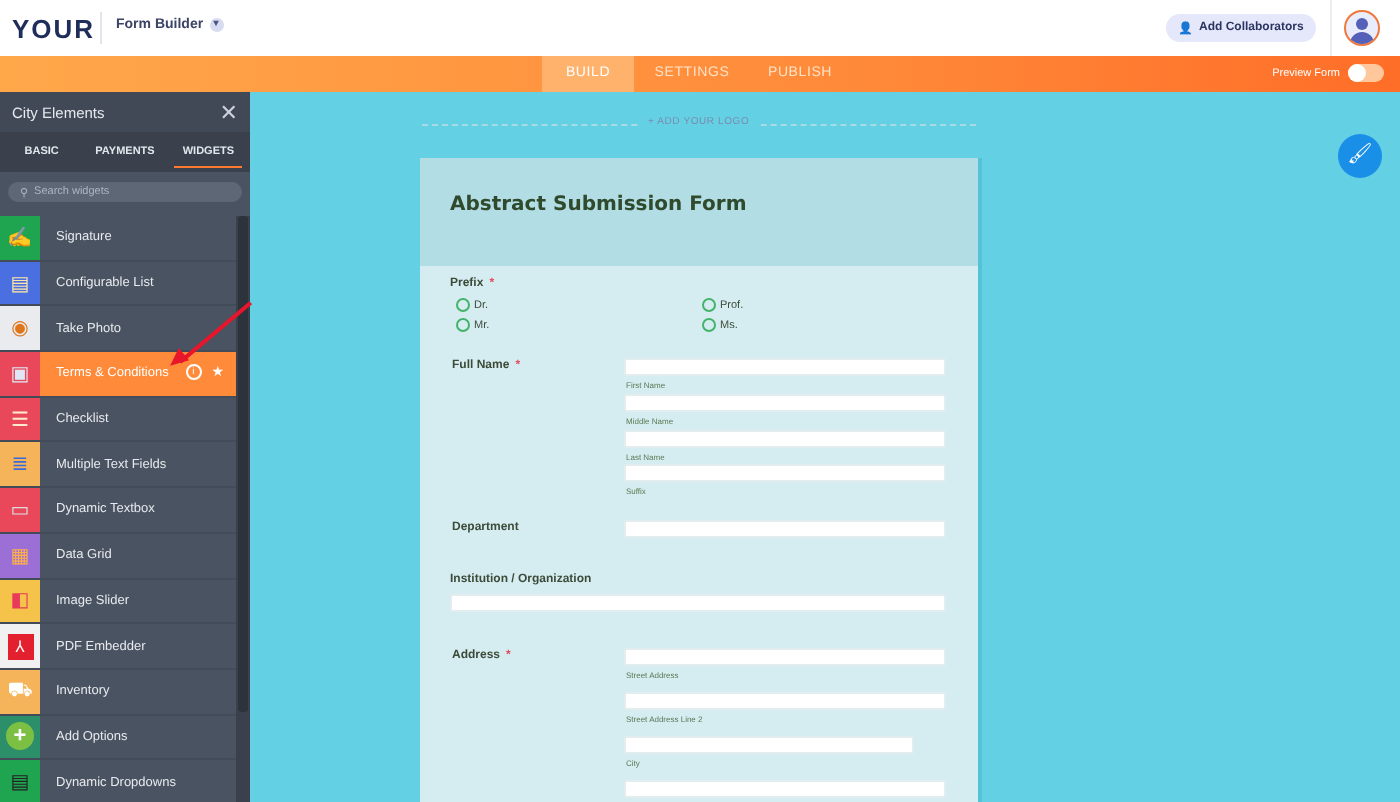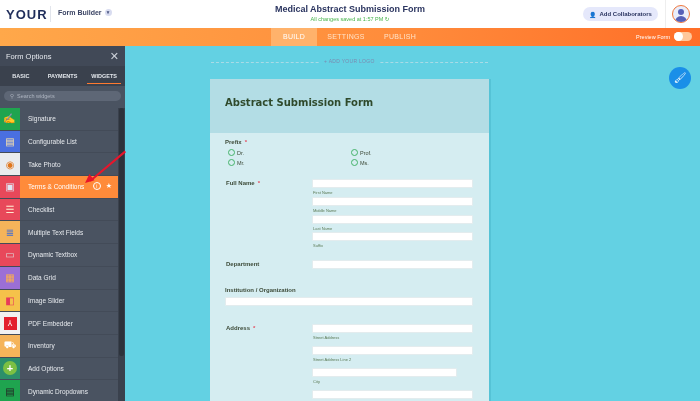--- a/index.html
+++ b/index.html
@@ -63,27 +63,20 @@
 </head>
 <body>
 
 <div class="topbar">
   <div class="logo">YOUR</div>
   <div class="logo-sep"></div>
   <div class="app-name">
     <span>Form Builder</span>
     <span class="chev">▾</span>
   </div>
-  <div class="title-wrap">
-    <div class="doc-title">Medical Abstract Submission Form</div>
-    <div class="saved">
-      <span>All changes saved at 1:57 PM</span>
-      <span>↻</span>
-    </div>
-  </div>
   <div class="collab">
     <span>👤</span>
     <span>Add Collaborators</span>
   </div>
   <div class="top-sep"></div>
   <div class="avatar">
     <div class="head"></div>
     <div class="body"></div>
   </div>
 </div>
@@ -93,21 +86,21 @@
   <div class="navtab" style="left:320px;width:52px;">SETTINGS</div>
   <div class="navtab" style="left:376px;width:48px;">PUBLISH</div>
   <div class="preview">
     <span>Preview Form</span>
     <span class="toggle"></span>
   </div>
 </div>
 
 <div class="sidebar">
   <div class="sb-head">
-    <span>Form Options</span>
+    <span>City Elements</span>
     <span class="sb-close">✕</span>
   </div>
   <div class="sb-tabs">
     <div class="sb-tab">BASIC</div>
     <div class="sb-tab">PAYMENTS</div>
     <div class="sb-tab active">WIDGETS</div>
   </div>
   <div class="sb-search">
     <span>⚲</span>
     <span>Search widgets</span>

